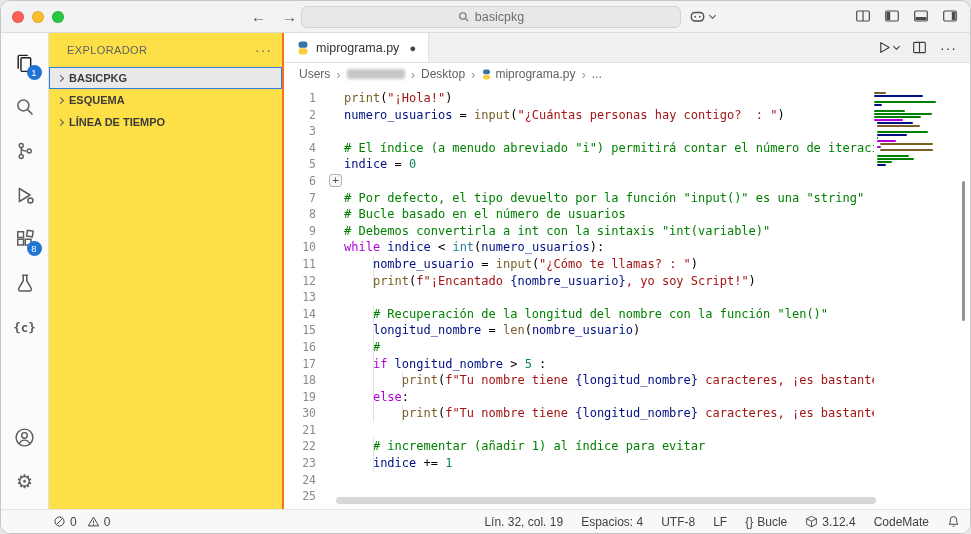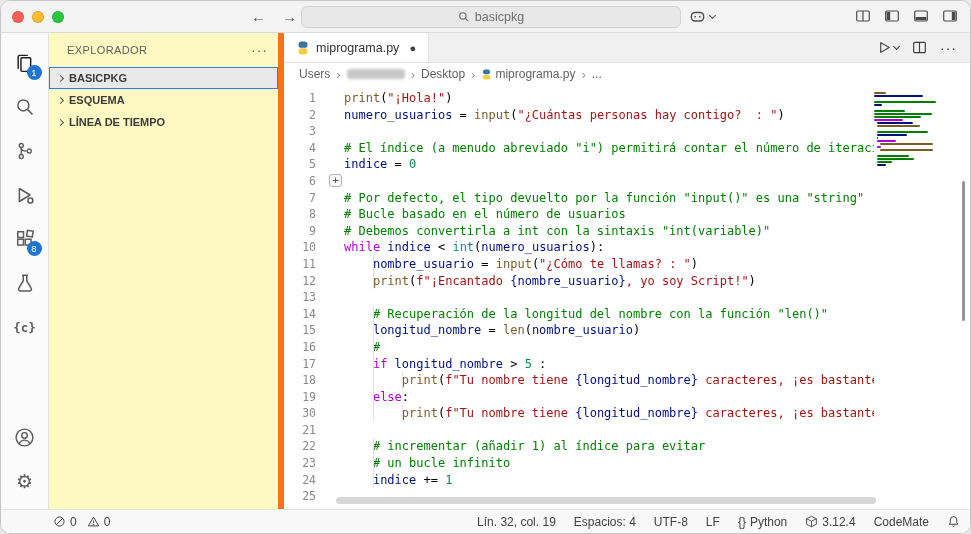--- a/index.html
+++ b/index.html
@@ -27,21 +27,21 @@
   
   .activitybar{width:48px;background:#fbfbfb;border-right:1px solid #e2e2e2;display:flex;flex-direction:column;align-items:center;padding-top:8px;}
   .act-item{position:relative;width:48px;height:44px;display:flex;align-items:center;justify-content:center;color:#5c5c5c;cursor:pointer;}
   .act-item.active{color:#1f1f1f;}
   .badge{position:absolute;bottom:5px;right:7px;min-width:15px;height:15px;border-radius:8px;background:var(--c-badge,#1f74d4);
          color:#fff;font-size:9.5px;line-height:15px;text-align:center;padding:0 2px;}
   .act-bottom{margin-top:auto;display:flex;flex-direction:column;align-items:center;padding-bottom:6px;}
   .gear-glyph{font-size:19px;color:#5c5c5c;}
   .c-ext{font-size:12.5px;font-weight:bold;color:#5c5c5c;font-family:"DejaVu Sans Mono",monospace;}
   
-  .sidebar{width:235px;background:#fef9c3;border-right:6px solid #f97316;font-size:11px;}
+  .sidebar{width:235px;background:#fde047;border-right:2px solid #f97316;font-size:11px;}
   .sb-header{height:34px;display:flex;align-items:center;padding:0 10px 0 18px;color:#616161;letter-spacing:.4px;font-size:11px;}
   .sb-actions{margin-left:auto;font-size:14px;color:#616161;cursor:pointer;letter-spacing:1px;}
   .sb-row{height:22px;display:flex;align-items:center;gap:4px;padding-left:6px;font-weight:bold;color:#3b3b3b;cursor:pointer;border:1px solid transparent;}
   .sb-row.selected{background:#e9e9e9;border:1px solid #2f7de1;}
   .sb-row .chev{color:#5a5a5a;margin:0 2px 0 2px;}
   
   .editor{flex:1;position:relative;background:#fff;min-width:0;}
   .tabstrip{height:30px;background:#f0f0f0;border-bottom:1px solid #e2e2e2;display:flex;align-items:stretch;}
   .tab{background:#fff;border-right:1px solid #e2e2e2;display:flex;align-items:center;gap:6px;padding:0 12px;cursor:pointer;}
   .tab-label{font-size:12.5px;color:#333;}
@@ -305,21 +305,20 @@
             <div class="cl"></div>
             <div class="cl"><i class="guide" style="left: 28.92px;"></i><span style="color: rgb(0, 0, 0);">    </span><span style="color: rgb(0, 128, 0);"># Recuperación de la longitud del nombre con la función "len()"</span></div>
             <div class="cl"><i class="guide" style="left: 28.92px;"></i><span style="color: rgb(0, 0, 0);">    </span><span style="color: rgb(0, 16, 128);">longitud_nombre</span><span style="color: rgb(0, 0, 0);"> = </span><span style="color: rgb(121, 94, 38);">len</span><span style="color: rgb(0, 0, 0);">(</span><span style="color: rgb(0, 16, 128);">nombre_usuario</span><span style="color: rgb(0, 0, 0);">)</span></div>
             <div class="cl"><i class="guide" style="left: 28.92px;"></i><span style="color: rgb(0, 0, 0);">    </span><span style="color: rgb(0, 128, 0);">#</span></div>
             <div class="cl"><i class="guide" style="left: 28.92px;"></i><span style="color: rgb(0, 0, 0);">    </span><span style="color: rgb(175, 0, 219);">if</span><span style="color: rgb(0, 0, 0);"> </span><span style="color: rgb(0, 16, 128);">longitud_nombre</span><span style="color: rgb(0, 0, 0);"> &gt; </span><span style="color: rgb(9, 134, 88);">5</span><span style="color: rgb(0, 0, 0);"> :</span></div>
             <div class="cl"><i class="guide" style="left: 28.92px;"></i><i class="guide" style="left: 57.84px;"></i><span style="color: rgb(0, 0, 0);">        </span><span style="color: rgb(121, 94, 38);">print</span><span style="color: rgb(0, 0, 0);">(</span><span style="color: rgb(163, 21, 21);">f"Tu nombre tiene </span><span style="color: rgb(0, 16, 128);">{longitud_nombre}</span><span style="color: rgb(163, 21, 21);"> caracteres, ¡es bastante</span></div>
             <div class="cl"><i class="guide" style="left: 28.92px;"></i><span style="color: rgb(0, 0, 0);">    </span><span style="color: rgb(175, 0, 219);">else</span><span style="color: rgb(0, 0, 0);">:</span></div>
             <div class="cl"><i class="guide" style="left: 28.92px;"></i><i class="guide" style="left: 57.84px;"></i><span style="color: rgb(0, 0, 0);">        </span><span style="color: rgb(121, 94, 38);">print</span><span style="color: rgb(0, 0, 0);">(</span><span style="color: rgb(163, 21, 21);">f"Tu nombre tiene </span><span style="color: rgb(0, 16, 128);">{longitud_nombre}</span><span style="color: rgb(163, 21, 21);"> caracteres, ¡es bastante</span></div>
             <div class="cl"></div>
             <div class="cl"><i class="guide" style="left: 28.92px;"></i><span style="color: rgb(0, 0, 0);">    </span><span style="color: rgb(0, 128, 0);"># incrementar (añadir 1) al índice para evitar</span></div>
-            <div class="cl"><i class="guide" style="left: 28.92px;"></i><span style="color: rgb(0, 0, 0);">    </span><span style="color: rgb(0, 128, 0);"># un bucle infinito</span></div>
             <div class="cl"><i class="guide" style="left: 28.92px;"></i><span style="color: rgb(0, 0, 0);">    </span><span style="color: rgb(0, 16, 128);">indice</span><span style="color: rgb(0, 0, 0);"> += </span><span style="color: rgb(9, 134, 88);">1</span></div>
           </div>
         <div class="minimap">
           <div class="mm-content">
               <div class="mm-line" style="margin-left: 0px; width: 12px; background: rgb(121, 94, 38);"></div>
               <div class="mm-line" style="margin-left: 0px; width: 48.8px; background: rgb(0, 16, 128);"></div>
               <div class="mm-line"></div>
               <div class="mm-line" style="margin-left: 0px; width: 61.6px; background: rgb(0, 128, 0);"></div>
               <div class="mm-line" style="margin-left: 0px; width: 8px; background: rgb(0, 16, 128);"></div>
               <div class="mm-line"></div>
@@ -368,21 +367,21 @@
         <span>0</span>
       </span>
     </div>
     <div class="sb-right">
       <span class="sb-itm">Lín. 32, col. 19</span>
       <span class="sb-itm">Espacios: 4</span>
       <span class="sb-itm">UTF-8</span>
       <span class="sb-itm">LF</span>
       <span class="sb-itm">
         <span>{}</span>
-        <span>Python</span>
+        <span>Bucle</span>
       </span>
       <span class="sb-itm">
         <svg width="13" height="13" viewBox="0 0 16 16" fill="none" stroke="#424242" stroke-width="1.1">
             <path d="M8 1.6 L14 4.6 V11.4 L8 14.4 L2 11.4 V4.6 Z" stroke-linejoin="round"></path>
             <path d="M2 4.6 L8 7.6 L14 4.6"></path>
             <path d="M8 7.6 V14.4"></path>
           </svg>
         <span>3.12.4</span>
       </span>
       <span class="sb-itm">CodeMate</span>

